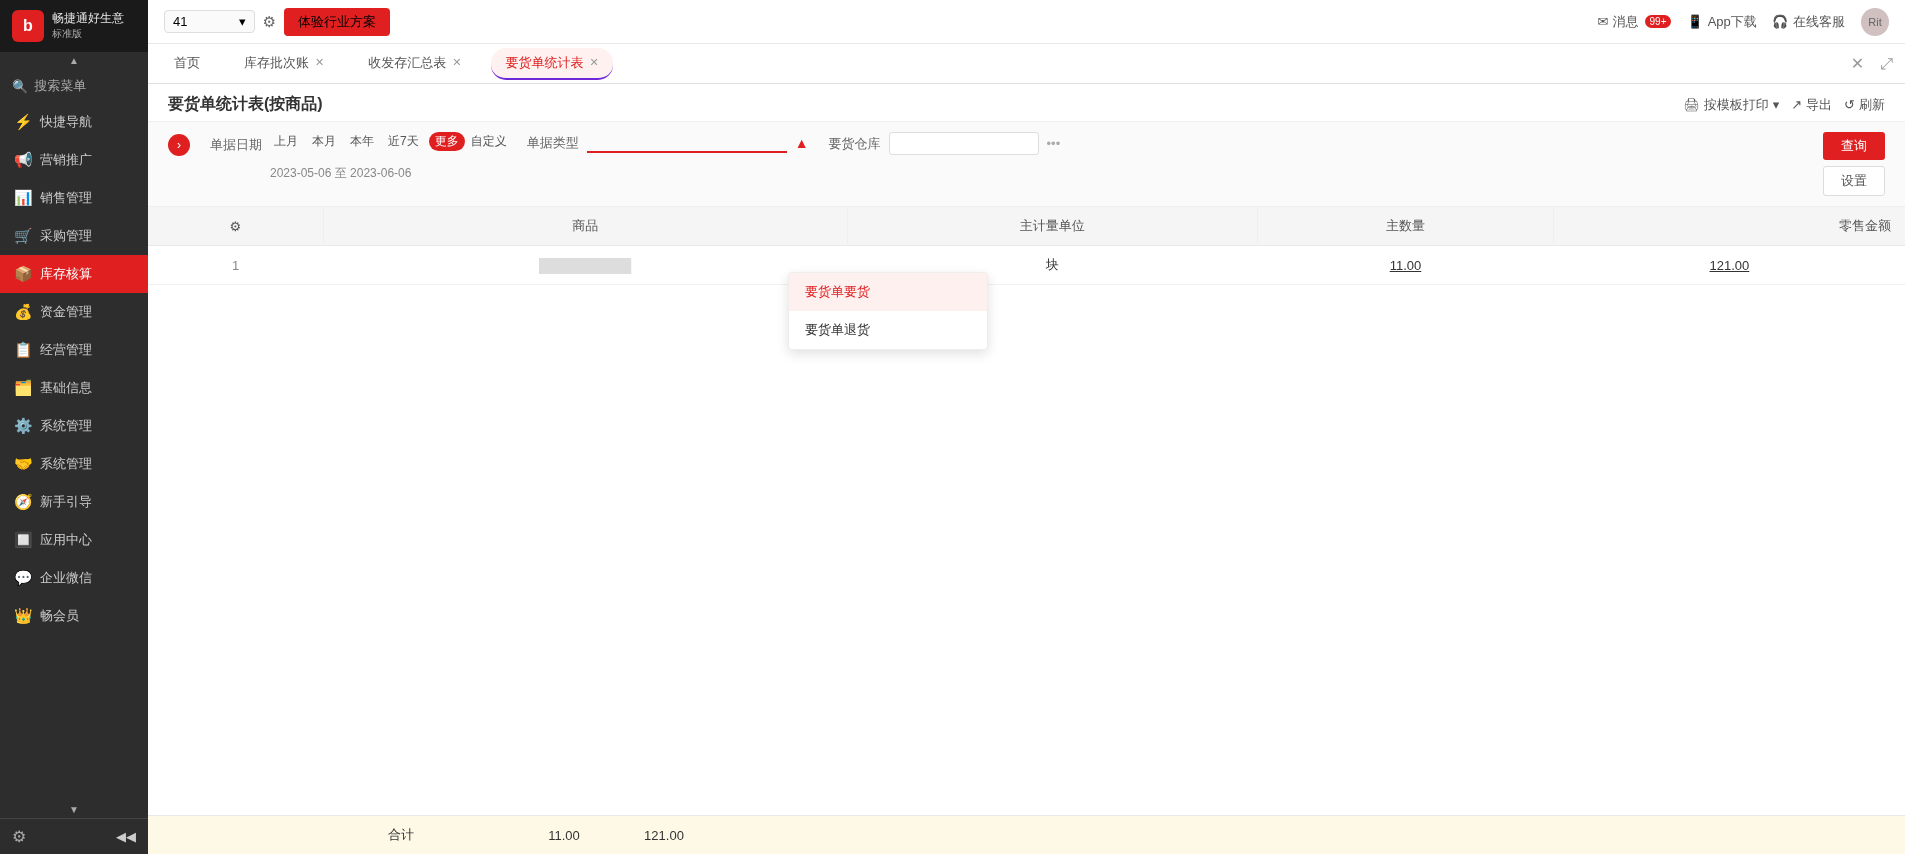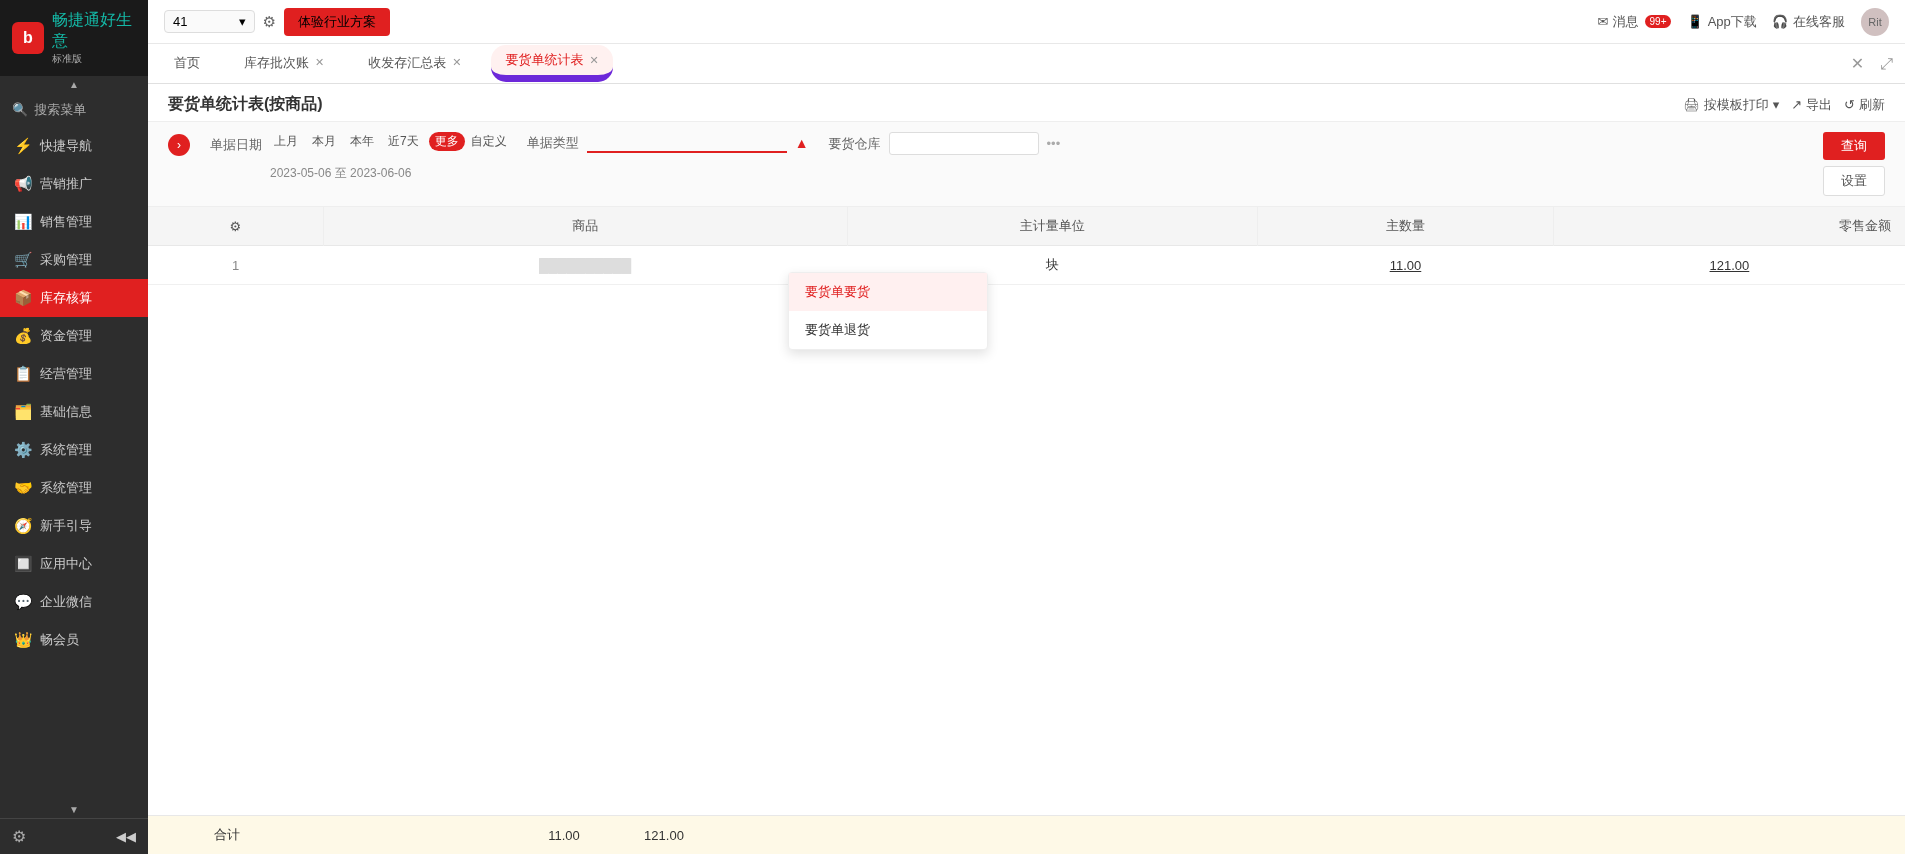--- a/index.html
+++ b/index.html
@@ -27,21 +27,21 @@
       width: 32px;
       height: 32px;
       background: #e02020;
       border-radius: 6px;
       display: flex; align-items: center; justify-content: center;
       color: #fff;
       font-size: 16px;
       font-weight: bold;
       flex-shrink: 0;
     }
-    .sidebar-logo .logo-text { font-size: 16px; line-height: 1.3; color: #14b8a6; }
+    .sidebar-logo .logo-text { font-size: 12px; line-height: 1.3; color: #e5e5e5; }
     .sidebar-logo .logo-sub { font-size: 10px; color: #aaa; }
 
     .sidebar-search {
       display: flex; align-items: center; gap: 6px;
       padding: 8px 12px;
       color: #aaa;
       cursor: pointer;
       font-size: 13px;
     }
 
@@ -134,21 +134,21 @@
       display: flex; align-items: center; gap: 4px;
       padding: 6px 14px;
       cursor: pointer;
       font-size: 13px;
       color: #555;
       border-bottom: 2px solid transparent;
       white-space: nowrap;
     }
     .tab.active {
       color: #e02020;
-      border-bottom: 7px solid #6d28d9;
+      border-bottom: 2px solid #6d28d9;
       background: #fff1f0;
       border-radius: 15px;
     }
     .tab .close-x { color: #999; font-size: 11px; margin-left: 2px; }
     .tab-close-all { margin-left: auto; color: #999; cursor: pointer; font-size: 16px; }
     .tab-expand { color: #999; cursor: pointer; font-size: 16px; }
 
     
     .content {
       flex: 1;
@@ -296,21 +296,21 @@
     .table-footer {
       background: #fef9e7;
       border-top: 1px solid #e8e8e8;
       display: flex;
       align-items: center;
       padding: 10px 14px;
       font-size: 13px;
       color: #333;
       flex-shrink: 0;
     }
-    .table-footer .footer-label { width: 200px; text-align: left; font-weight: 500; }
+    .table-footer .footer-label { width: 200px; text-align: right; font-weight: 500; }
     .table-footer .footer-val { min-width: 100px; text-align: center; }
   </style>
 </head>
 <body>
 
 <div class="sidebar">
   <div class="sidebar-logo">
     <div class="logo-icon">b</div>
     <div>
       <div class="logo-text">畅捷通好生意</div>

